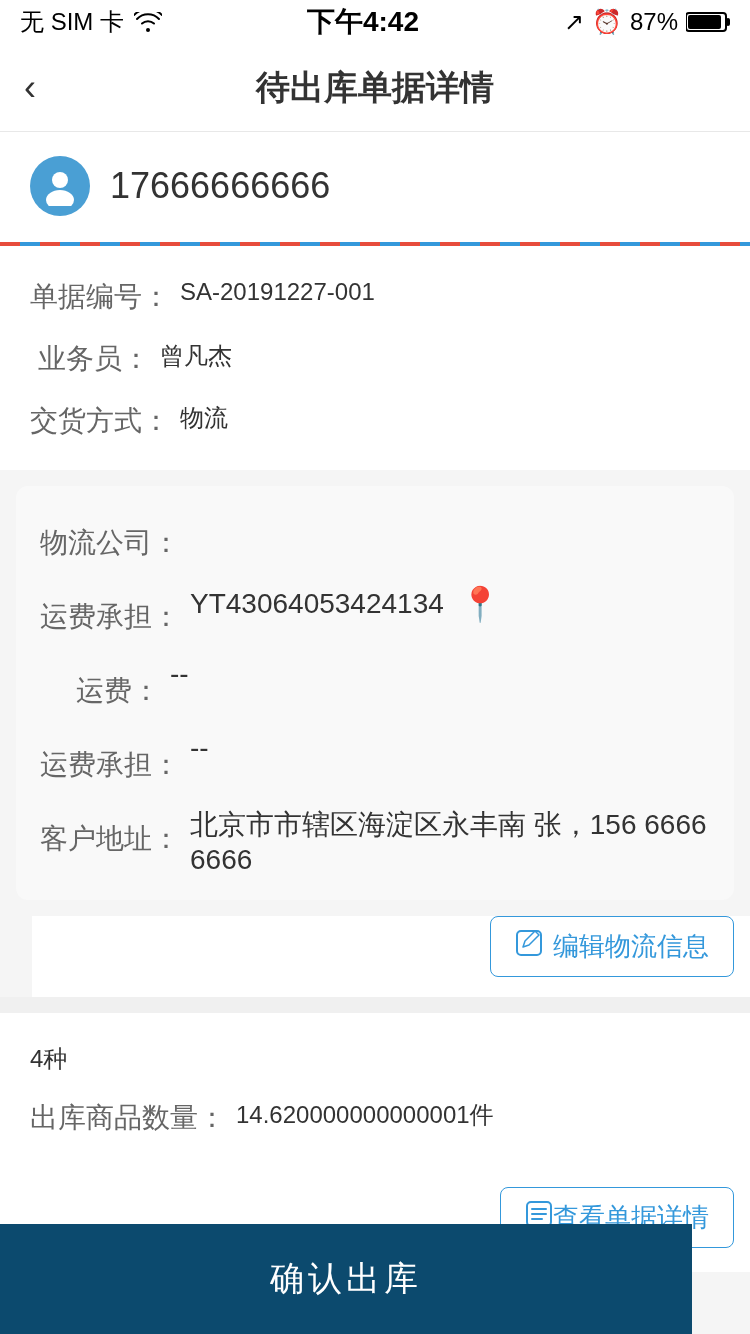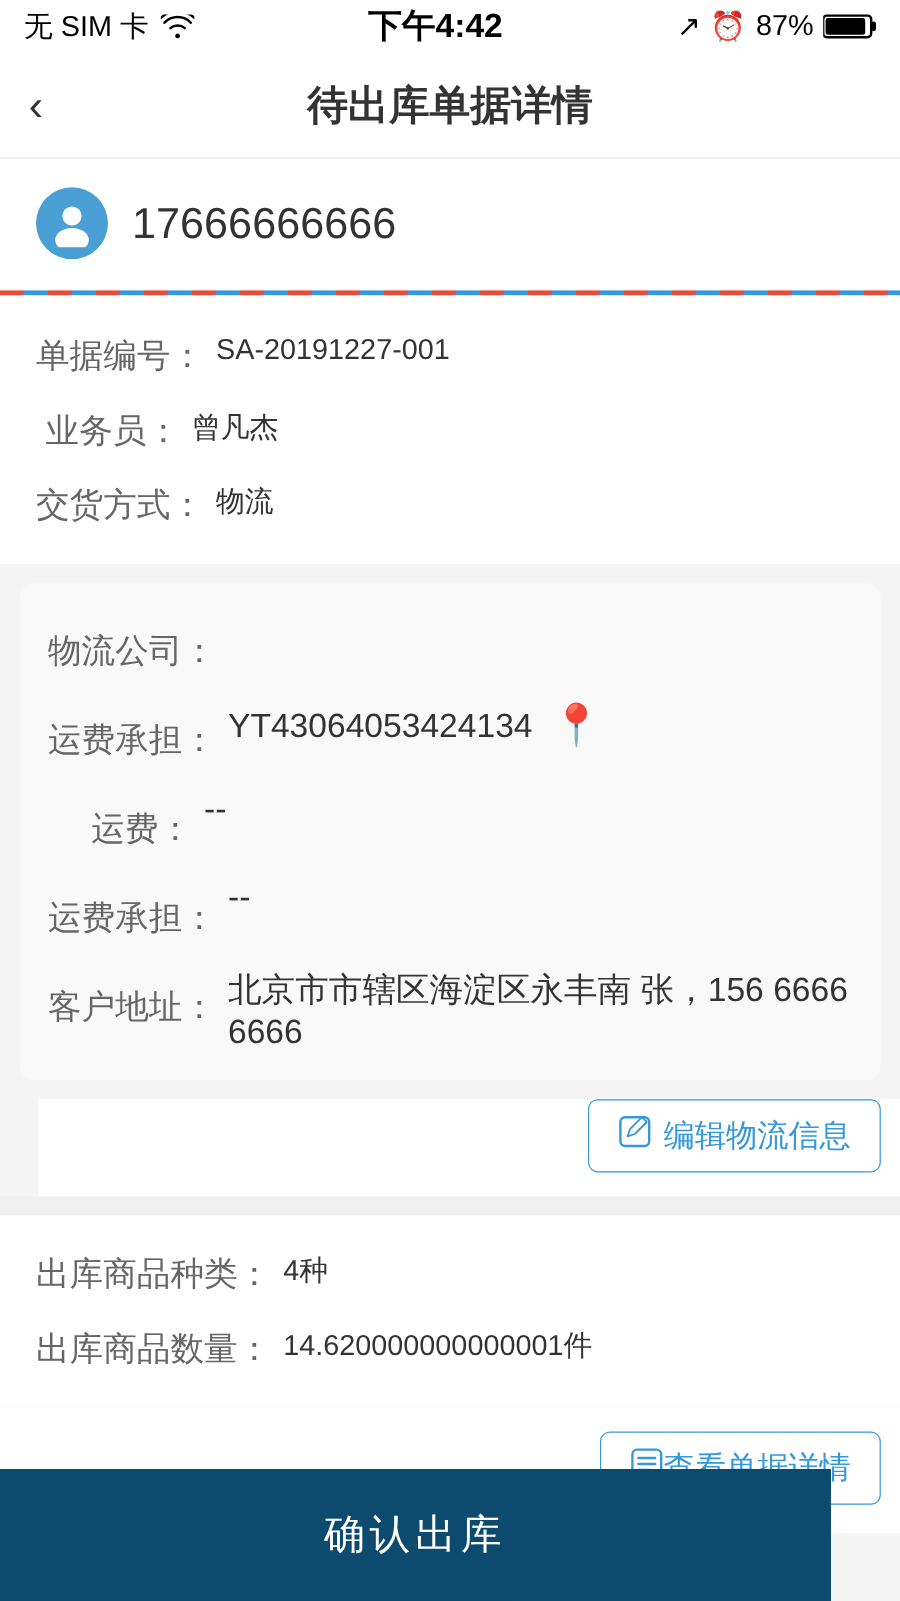--- a/index.html
+++ b/index.html
@@ -347,21 +347,20 @@
         </svg>
       </span>
       <span>编辑物流信息</span>
     </button>
   </div>
 
   <div class="section-divider"></div>
 
   <div class="goods-section">
     <div class="info-row">
-      <span class="info-label">出库商品种类：</span>
       <span class="info-value">4种</span>
     </div>
     <div class="info-row">
       <span class="info-label">出库商品数量：</span>
       <span class="info-value">14.620000000000001件</span>
     </div>
   </div>
 
   <div class="view-btn-row">
     <button class="view-btn">

